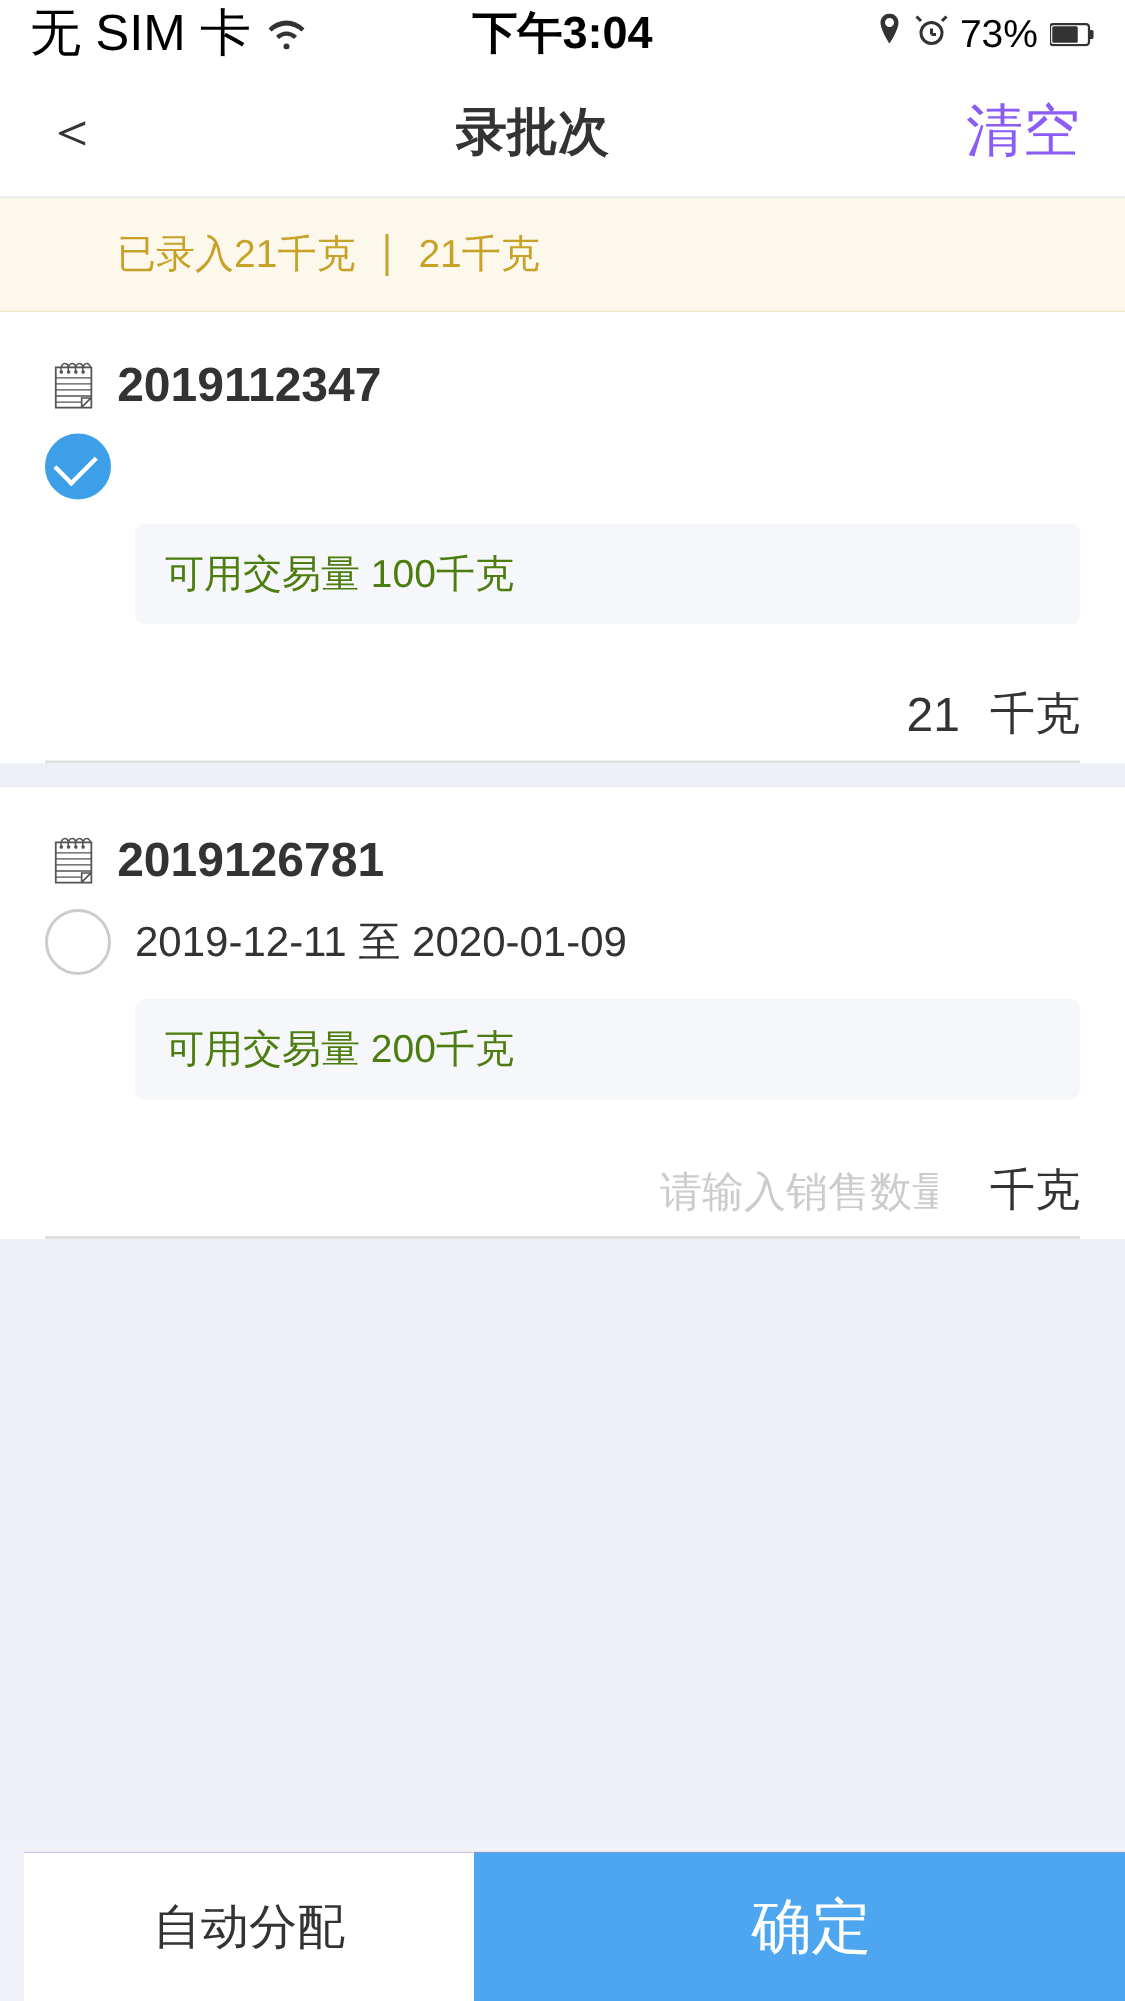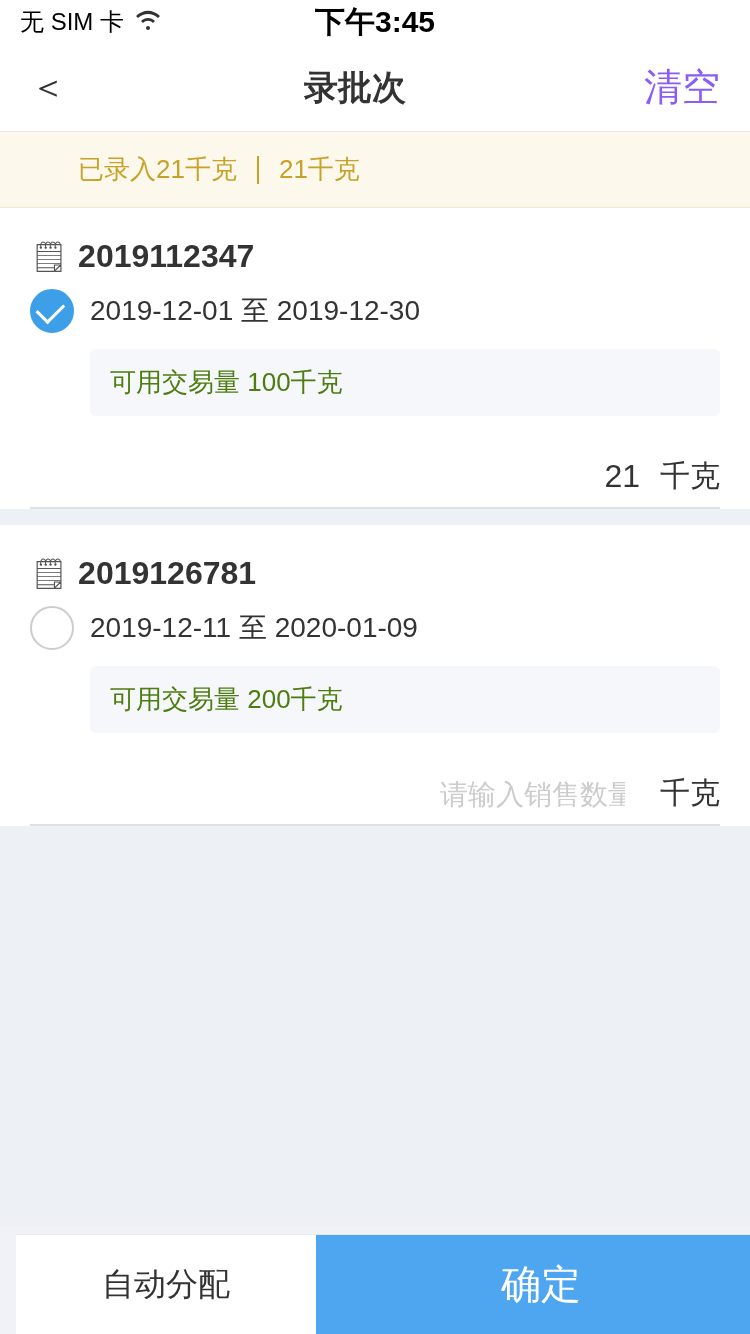--- a/index.html
+++ b/index.html
@@ -20,21 +20,21 @@
       display: flex;
       align-items: center;
       justify-content: space-between;
       padding: 0 20px;
       font-size: 28px;
     }
     .status-left {
       display: flex;
       align-items: center;
       gap: 10px;
-      font-size: 24px;
+      font-size: 34px;
       font-weight: 500;
       justify-content: flex-end;
     }
     .status-center {
       font-size: 30px;
       font-weight: 600;
       position: absolute;
       left: 50%;
       transform: translateX(-50%);
     }
@@ -269,21 +269,45 @@
   <div class="status-left">
     <span>无 SIM 卡</span>
     <span>
       <svg width="28" height="22" viewBox="0 0 28 22">
         <path d="M14 18a2 2 0 1 1 0 4 2 2 0 0 1 0-4z" fill="#333"></path>
         <path d="M7 13c1.9-1.9 4.5-3 7-3s5.1 1.1 7 3l-2 2c-1.4-1.4-3.3-2.2-5-2.2s-3.6.8-5 2.2L7 13z" fill="#333"></path>
         <path d="M2 8c3.3-3.3 7.8-5.3 12-5.3s8.7 2 12 5.3l-2 2C21 7.6 17.6 6 14 6S7 7.6 4 10L2 8z" fill="#333"></path>
       </svg>
     </span>
   </div>
-  <div class="status-center">下午3:45</div>
+  <div class="status-center">下午3:04</div>
+  <div class="status-right">
+    <span>
+      <svg width="18" height="22" viewBox="0 0 18 22">
+        <path d="M9 0C5.7 0 3 2.7 3 6c0 5.2 6 14 6 14s6-8.8 6-14c0-3.3-2.7-6-6-6zm0 9a3 3 0 1 1 0-6 3 3 0 0 1 0 6z" fill="#333"></path>
+      </svg>
+    </span>
+    <span>
+      <svg width="22" height="22" viewBox="0 0 22 22">
+        <circle cx="11" cy="13" r="7" fill="none" stroke="#333" stroke-width="2"></circle>
+        <line x1="11" y1="10" x2="11" y2="14" stroke="#333" stroke-width="2"></line>
+        <line x1="11" y1="14" x2="14" y2="14" stroke="#333" stroke-width="2"></line>
+        <path d="M4 5L1 2" stroke="#333" stroke-width="2"></path>
+        <path d="M18 5L21 2" stroke="#333" stroke-width="2"></path>
+      </svg>
+    </span>
+    <span>73%</span>
+    <span>
+      <svg width="30" height="16" viewBox="0 0 30 16">
+        <rect x="0" y="1" width="26" height="14" rx="2" ry="2" fill="none" stroke="#333" stroke-width="1.5"></rect>
+        <rect x="26" y="5" width="3" height="6" rx="1" ry="1" fill="#333"></rect>
+        <rect x="1.5" y="2.5" width="17" height="11" rx="1" ry="1" fill="#333"></rect>
+      </svg>
+    </span>
+  </div>
 </div>
 
 <div class="nav-bar">
   <span class="nav-back">＜</span>
   <span class="nav-title">录批次</span>
   <span class="nav-clear">清空</span>
 </div>
 
 <div class="content-wrapper">
 
@@ -293,21 +317,20 @@
     <span class="info-value">21千克</span>
   </div>
 
   <div class="batch-item">
     <div class="batch-id-row">
       <span class="batch-id-icon">🗒</span>
       <span class="batch-id-text">2019112347</span>
     </div>
     <div class="batch-date-row">
       <div class="radio-circle checked"></div>
-      <span class="batch-date-text">2019-12-01 至 2019-12-30</span>
     </div>
     <div class="avail-qty-box">
       <span class="avail-qty-text">可用交易量 100千克</span>
     </div>
     <div class="qty-display-row">
       <span class="qty-display-value">21</span>
       <span class="qty-unit">千克</span>
     </div>
     <div class="qty-separator" style="margin: 10px 0 0 0;"></div>
   </div>

